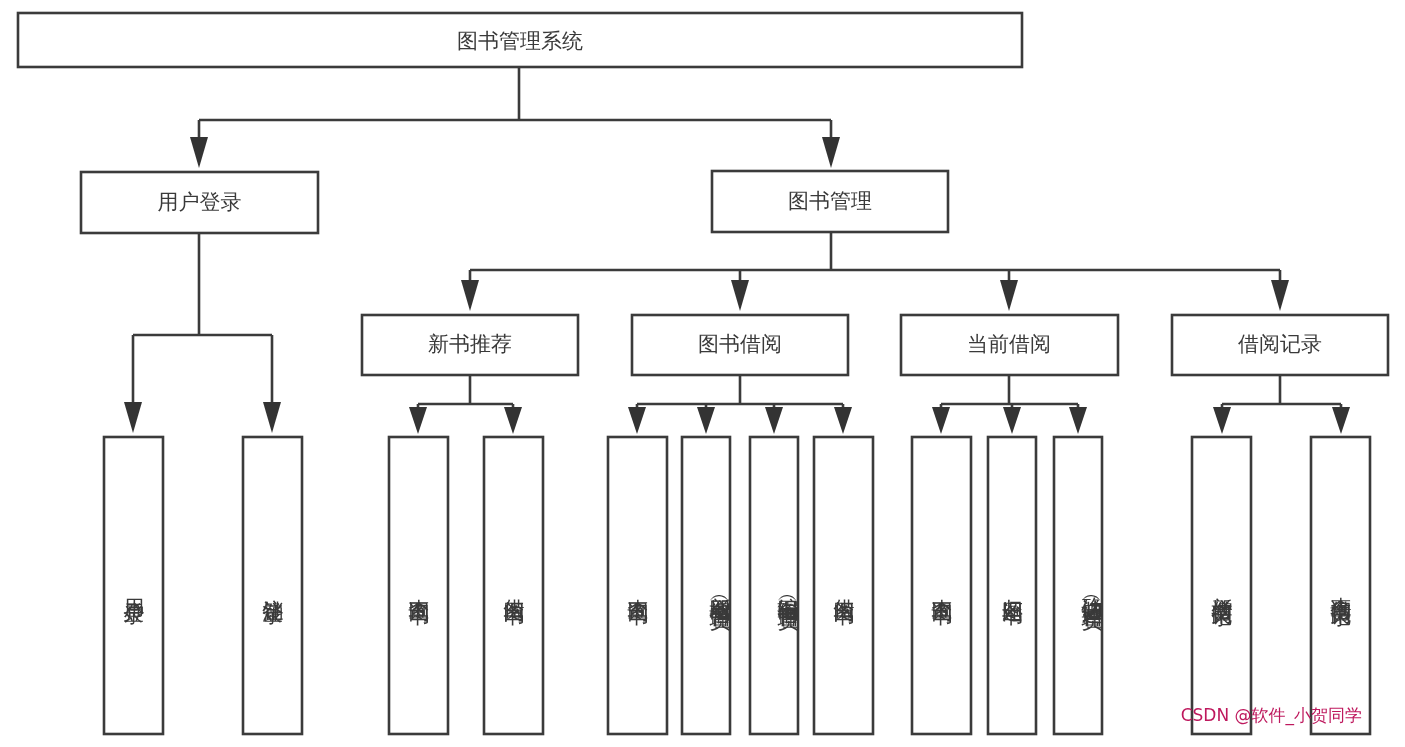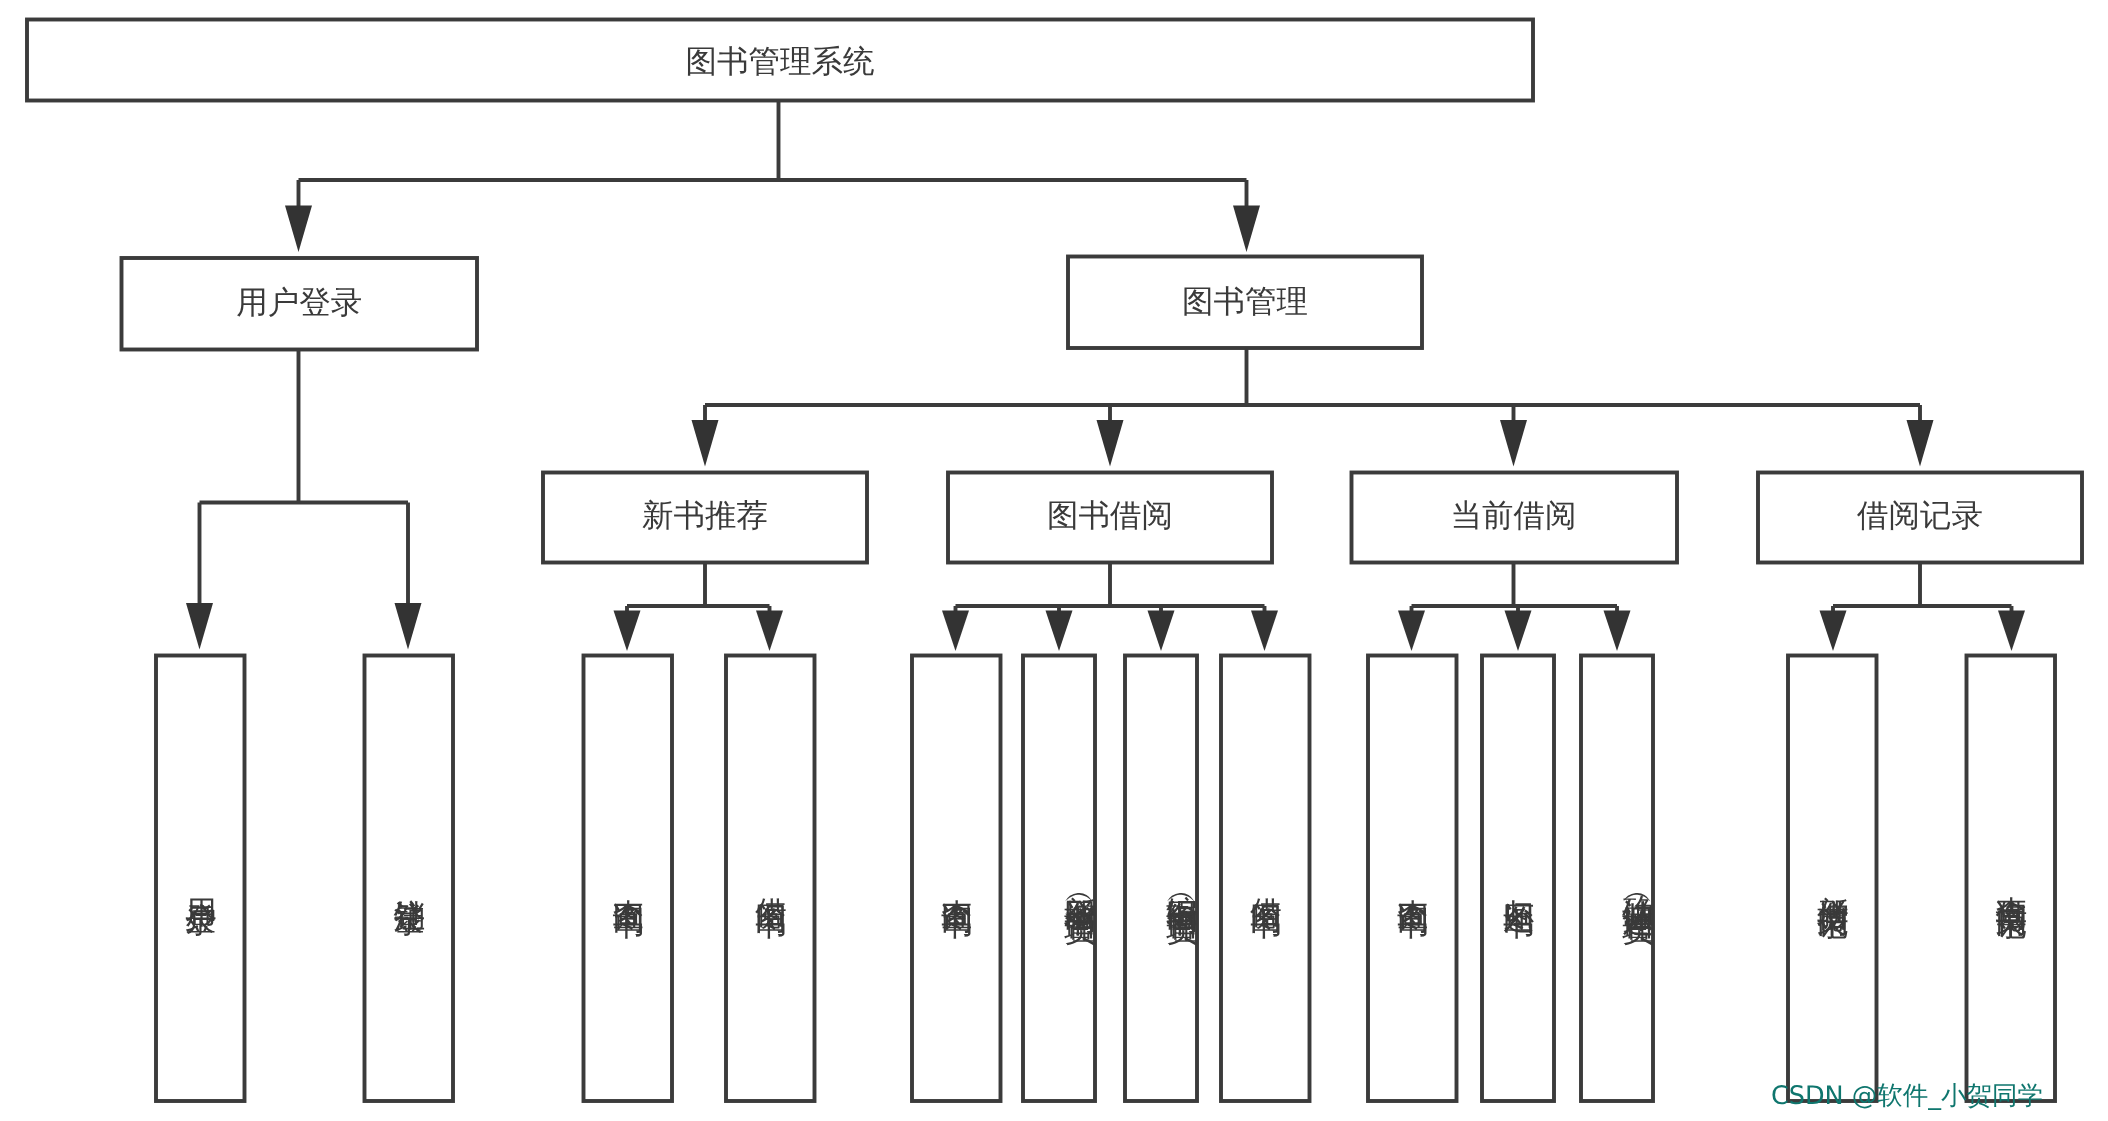--- a/index.html
+++ b/index.html
@@ -58,24 +58,24 @@
     text-orientation: upright;
     letter-spacing: 2px;
     line-height: 1;
     white-space: nowrap;
     text-align: center;
     pointer-events: none;
   }
   .watermark {
     position: absolute;
     right: 8px;
-    bottom: 5px;
+    bottom: 20px;
     font-family: "DejaVu Sans", "Liberation Sans", sans-serif;
     font-size: 17px;
-    color: #0f766e;
+    color: #be185d;
     white-space: nowrap;
   }
 </style>
 </head>
 <body>
 
 <div id="diagram-root">
 
   <svg id="flow" viewBox="0 0 1405 747">
 

